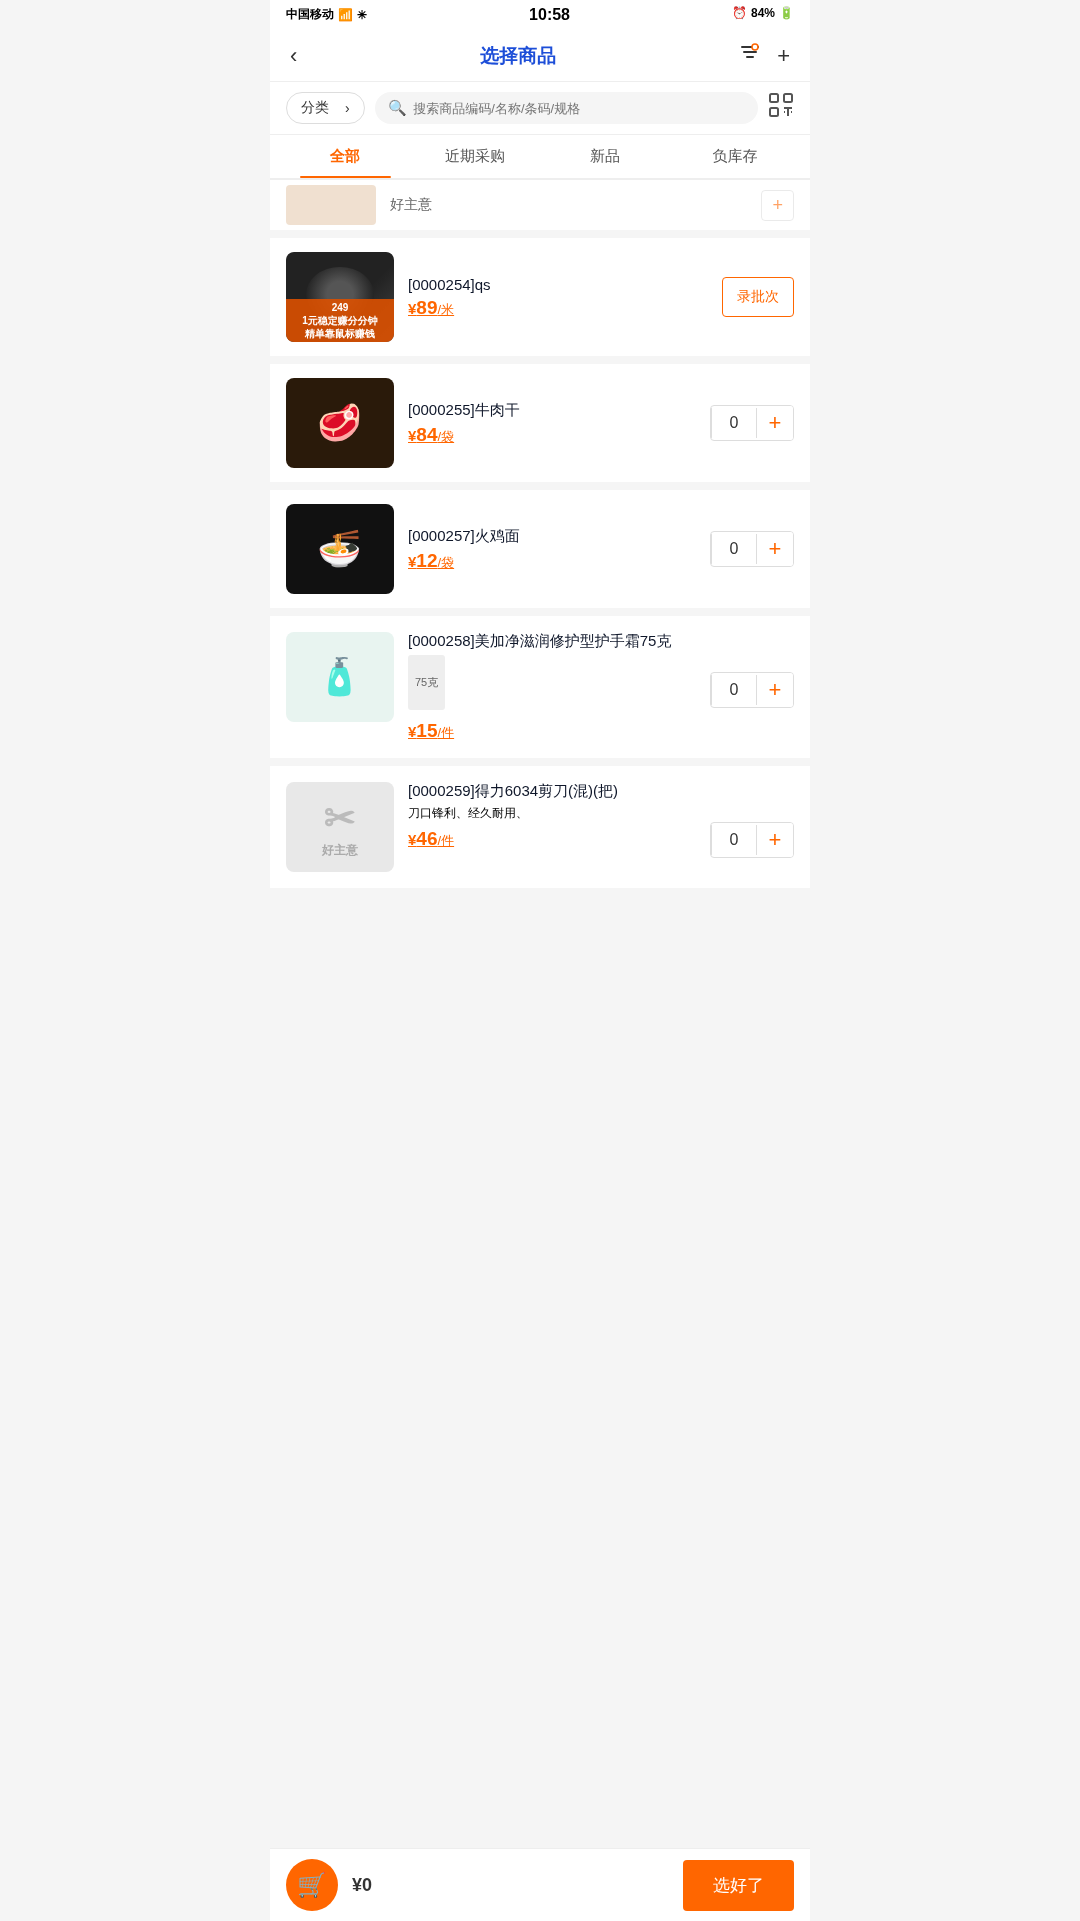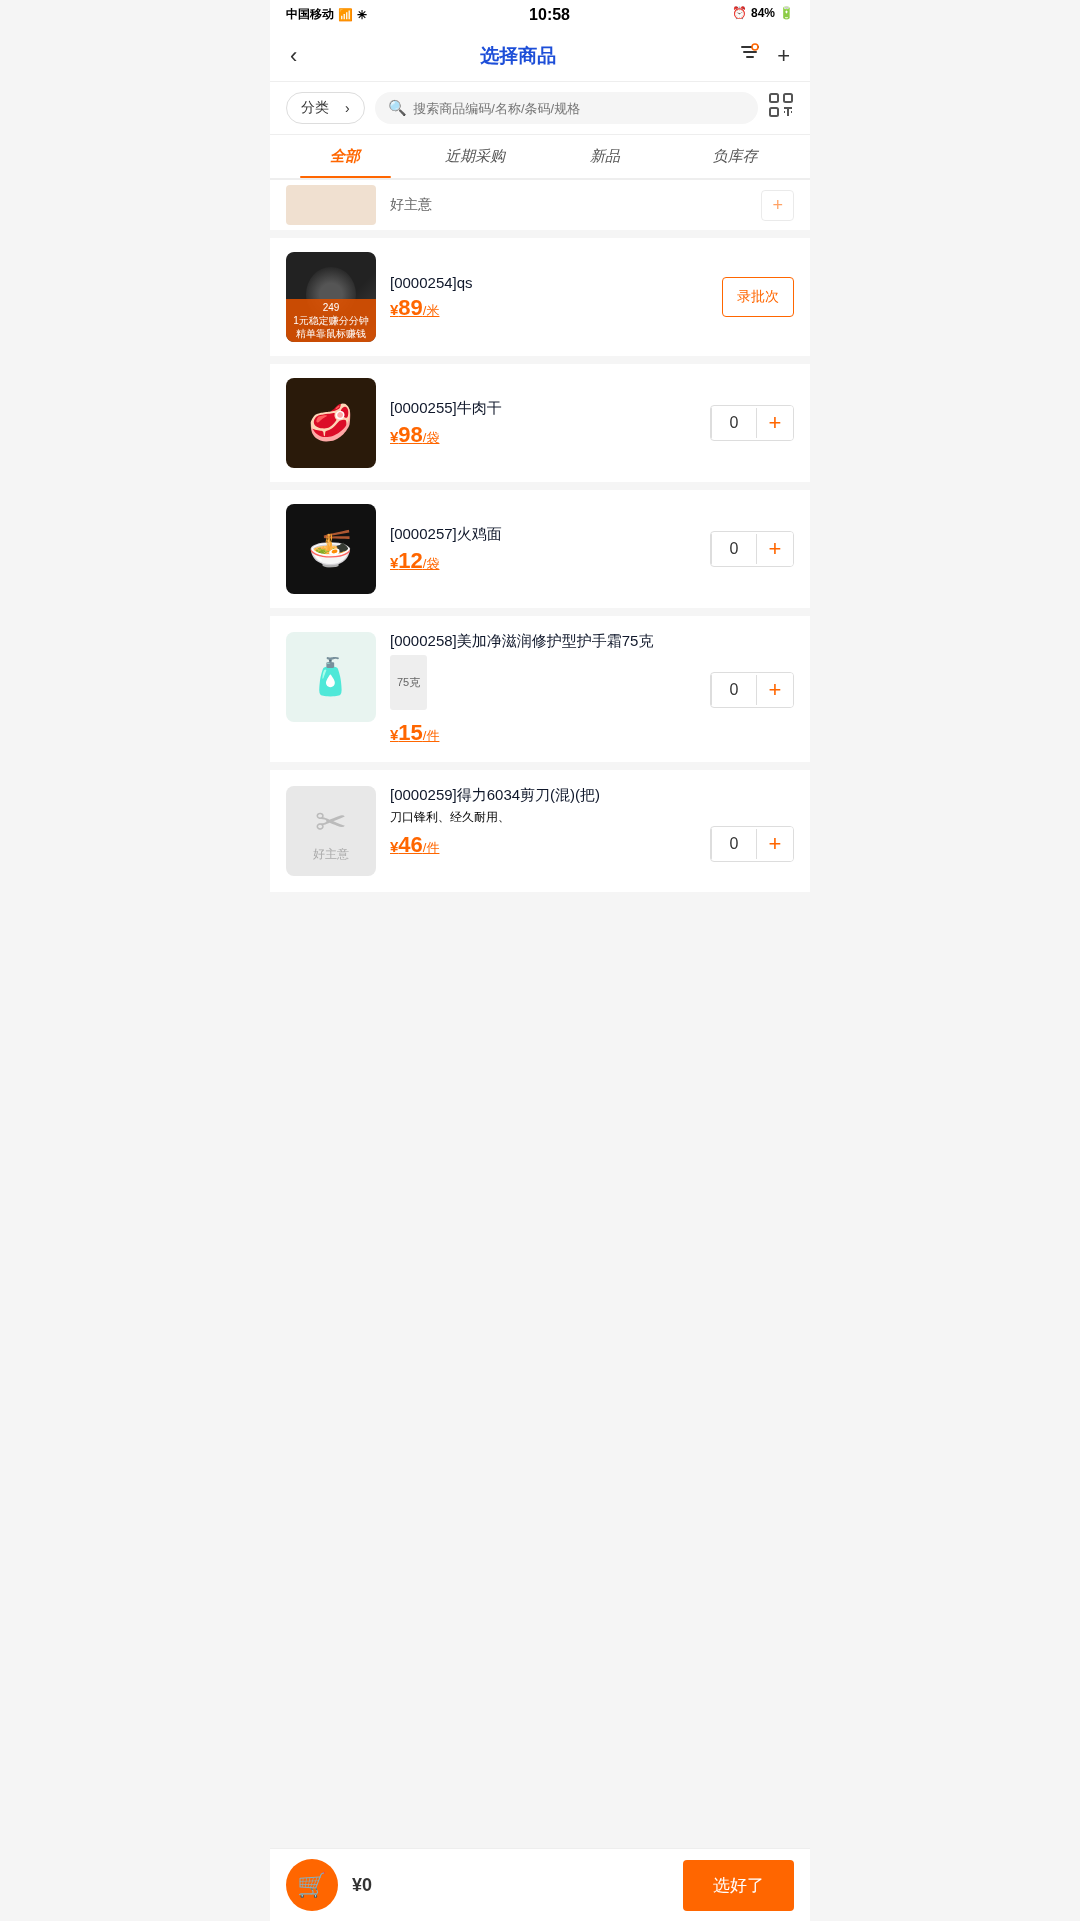--- a/index.html
+++ b/index.html
@@ -104,21 +104,20 @@
       border-bottom: 2px solid #eee;
     }
     .tab {
       flex: 1;
       text-align: center;
       padding: 12px 4px;
       font-size: 15px;
       color: #555;
       cursor: pointer;
       position: relative;
-      font-style: italic;
     }
     .tab.active {
       color: #f60;
       font-weight: 600;
     }
     .tab.active::after {
       content: '';
       position: absolute;
       bottom: 0;
       left: 15%;
@@ -137,30 +136,31 @@
       background: white;
       margin-bottom: 8px;
       display: flex;
       align-items: center;
       padding: 14px 16px;
       gap: 14px;
       position: relative;
     }
 
     .product-img {
-      width: 90px;
+      width: 108px;
       height: 90px;
       border-radius: 8px;
       background: #f0f0f0;
       overflow: hidden;
       flex-shrink: 0;
       display: flex;
       align-items: center;
       justify-content: center;
       font-size: 28px;
+      font-weight: bold;
     }
 
     .product-info {
       flex: 1;
     }
     .product-code-name {
       font-size: 15px;
       color: #0f172a;
       font-weight: 500;
       margin-bottom: 4px;
@@ -178,21 +178,21 @@
       font-size: 12px;
       color: #000000;
       margin-bottom: 4px;
     }
     .product-price {
       font-size: 14px;
       color: #f60;
       font-weight: 600;
     }
     .product-price .price-num {
-      font-size: 22px;
+      font-size: 19px;
       font-weight: 700;
     }
     .product-price .price-unit {
       font-size: 13px;
       font-weight: 400;
       color: #f60;
     }
     .price-underline {
       text-decoration: underline;
       text-decoration-color: #f60;
@@ -476,21 +476,21 @@
     <button class="record-batch-btn">录批次</button>
   </div>
 
   <div class="product-item">
     <div class="product-img">
       <div class="beef-img">🥩</div>
     </div>
     <div class="product-info">
       <div class="product-code-name">[0000255]牛肉干</div>
       <div class="product-price price-underline">
-        <span style="font-size:15px;">¥</span><span class="price-num">98</span><span class="price-unit">/袋</span>
+        <span style="font-size:15px;">¥</span><span class="price-num">84</span><span class="price-unit">/袋</span>
       </div>
     </div>
     <div class="qty-control">
       <span class="qty-value">0</span>
       <span class="qty-btn">+</span>
     </div>
   </div>
 
   <div class="product-item">
     <div class="product-img">

